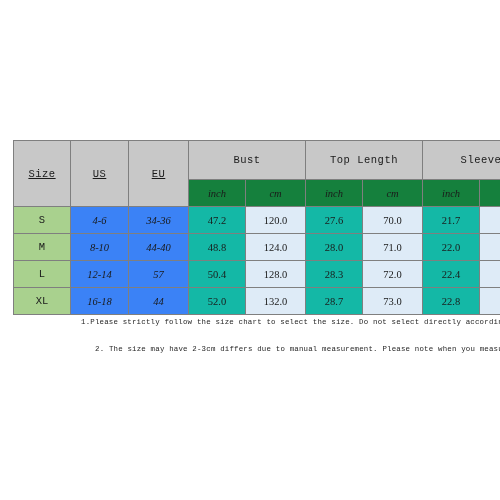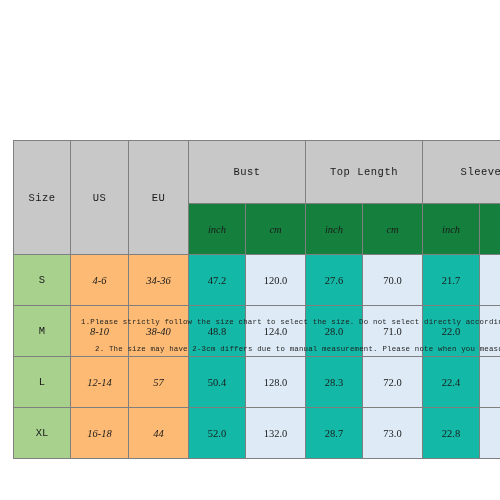--- a/index.html
+++ b/index.html
@@ -30,53 +30,53 @@
     width: 474px;
     table-layout: fixed;
     border: 1px solid #7f7f7f;
   }
   table.size-chart td,
   table.size-chart th {
     border: 1px solid #7f7f7f;
     text-align: center;
     vertical-align: middle;
     font-weight: normal;
-    padding: 12px;
+    padding: 0;
     font-size: 10.5px;
     color: #1a1a1a;
   }
   
   .hdr {
     background: #c8c8c8;
     font-family: "Liberation Mono", monospace;
     font-size: 11px;
     letter-spacing: 0.5px;
     color: #1a1a1a;
   }
   .hdr-sub {
     background: #15803d;
     font-family: "Liberation Serif", serif;
     font-style: italic;
     font-size: 9.5px;
     color: #1a1a1a;
   }
-  .h-tall { height: 64px; }
+  .h-tall { height: 64px; text-decoration: underline; }
   .h-top  { height: 38px; }
   .h-bot  { height: 26px; }
 
   tr.data-row td { height: 26px; }
 
   
   .c-size {
     background: #a9d18e;
     font-family: "Liberation Mono", monospace;
     font-size: 10px;
   }
   .c-us, .c-eu {
-    background: #fdba74;
+    background: #3b82f6;
     font-style: italic;
     font-weight: bold;
     font-family: "Liberation Serif", serif;
     font-size: 11px;
   }
   .c-inch {
     background: #14b8a6;
     font-family: "Liberation Serif", serif;
     font-size: 10.5px;
   }
@@ -159,21 +159,21 @@
           <td class="c-inch">47.2</td>
           <td class="c-cm">120.0</td>
           <td class="c-inch">27.6</td>
           <td class="c-cm">70.0</td>
           <td class="c-inch">21.7</td>
           <td class="c-cm">55.0</td>
         </tr>
         <tr class="data-row">
           <td class="c-size">M</td>
           <td class="c-us">8-10</td>
-          <td class="c-eu">38-40</td>
+          <td class="c-eu">44-40</td>
           <td class="c-inch">48.8</td>
           <td class="c-cm">124.0</td>
           <td class="c-inch">28.0</td>
           <td class="c-cm">71.0</td>
           <td class="c-inch">22.0</td>
           <td class="c-cm">56.0</td>
         </tr>
         <tr class="data-row">
           <td class="c-size">L</td>
           <td class="c-us">12-14</td>

